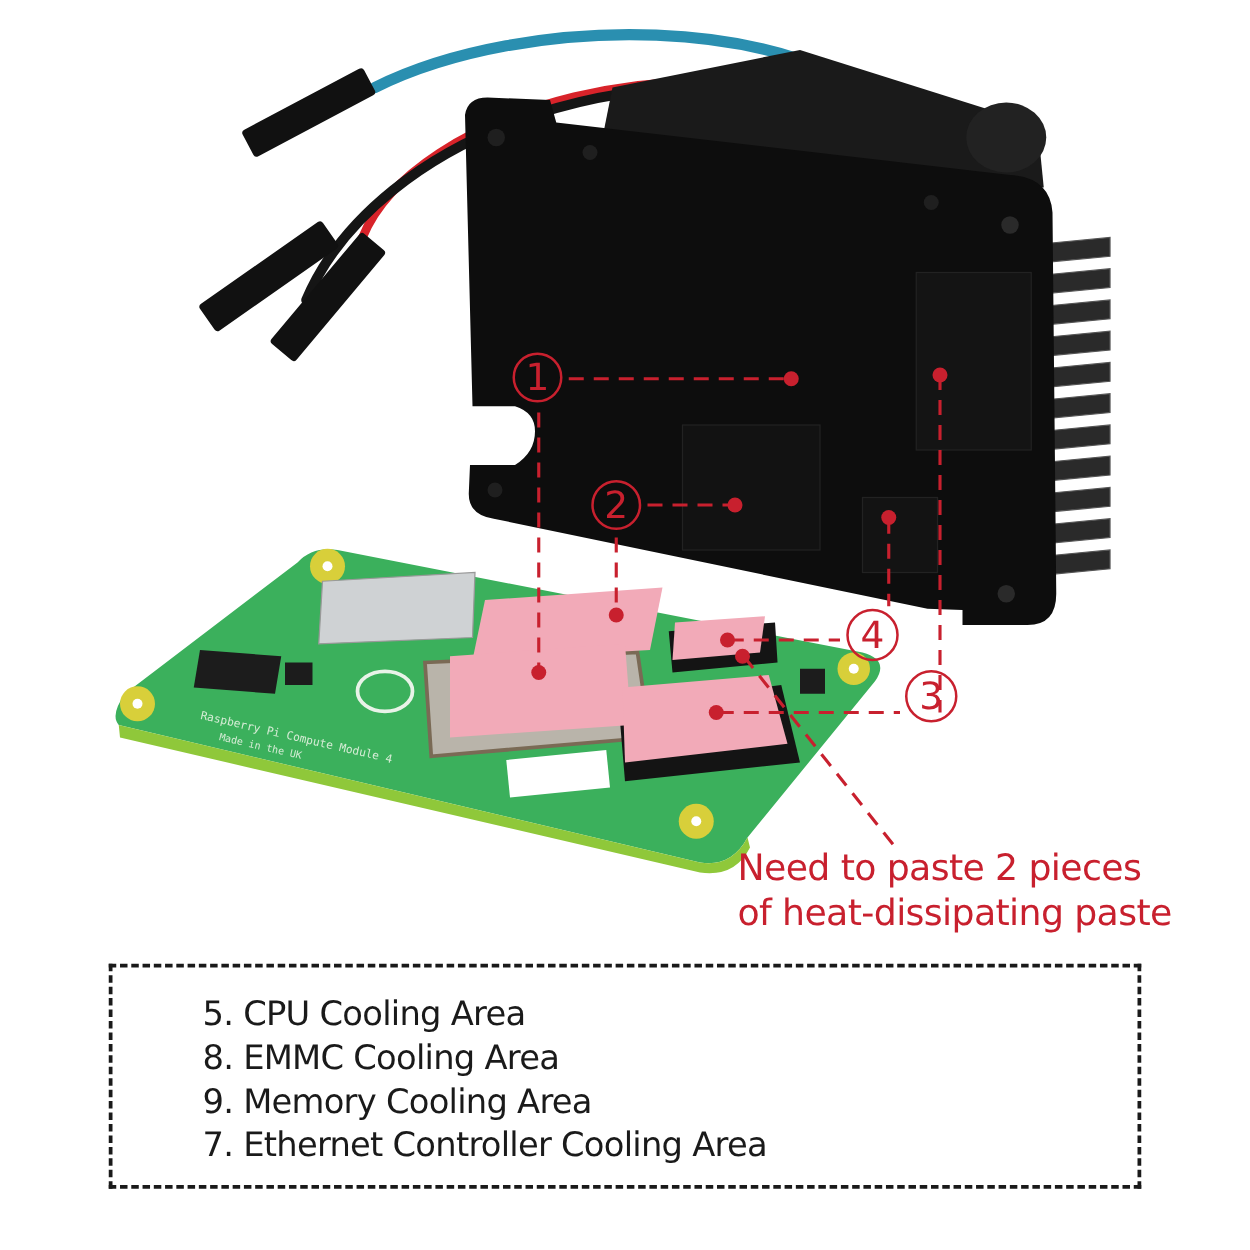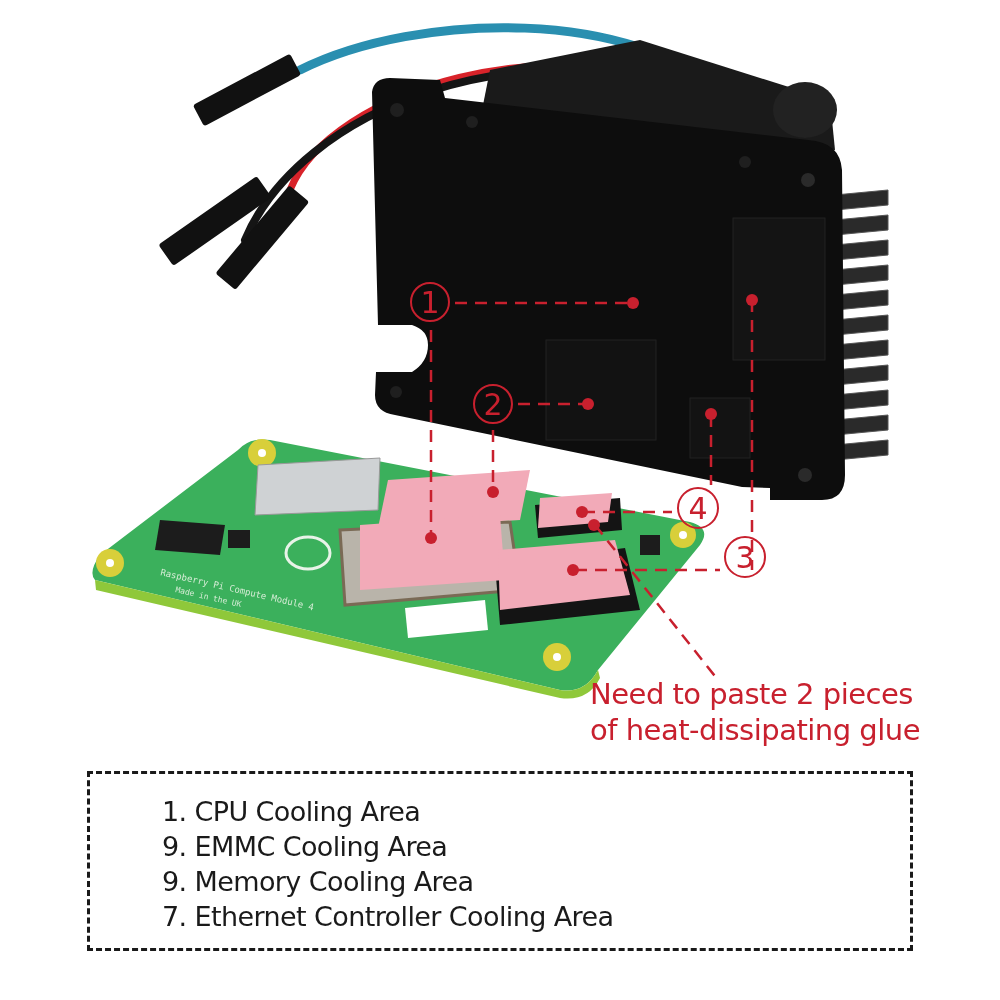--- a/index.html
+++ b/index.html
@@ -131,24 +131,24 @@
     </g>
   </svg>
 
   <div style="position:absolute;left:410px;top:282px;width:40px;height:40px;border:2px solid #c8202e;border-radius:50%;box-sizing:border-box;color:#c8202e;font-size:30px;line-height:38px;text-align:center;" class="num-label">1</div>
   <div style="position:absolute;left:473px;top:384px;width:40px;height:40px;border:2px solid #c8202e;border-radius:50%;box-sizing:border-box;color:#c8202e;font-size:30px;line-height:38px;text-align:center;" class="num-label">2</div>
   <div style="position:absolute;left:724px;top:536px;width:42px;height:42px;border:2px solid #c8202e;border-radius:50%;box-sizing:border-box;color:#c8202e;font-size:30px;line-height:40px;text-align:center;" class="num-label">3</div>
   <div style="position:absolute;left:677px;top:487px;width:42px;height:42px;border:2px solid #c8202e;border-radius:50%;box-sizing:border-box;color:#c8202e;font-size:30px;line-height:40px;text-align:center;" class="num-label">4</div>
 
   <div class="callout-note">
     <div>Need to paste 2 pieces</div>
-    <div>of heat-dissipating glue</div>
+    <div>of heat-dissipating paste</div>
   </div>
 </div>
 
 <div class="legend-box">
   <ul class="legend-list">
-    <li>1. CPU Cooling Area</li>
-    <li>9. EMMC Cooling Area</li>
+    <li>5. CPU Cooling Area</li>
+    <li>8. EMMC Cooling Area</li>
     <li>9. Memory Cooling Area</li>
     <li>7. Ethernet Controller Cooling Area</li>
   </ul>
 </div>
 
 </body></html>

